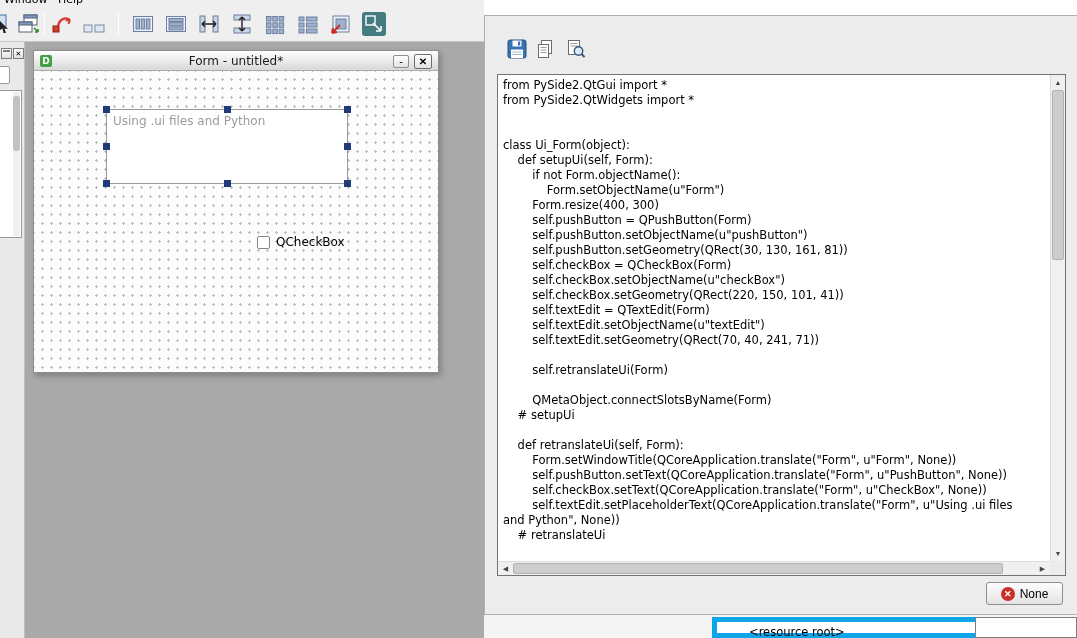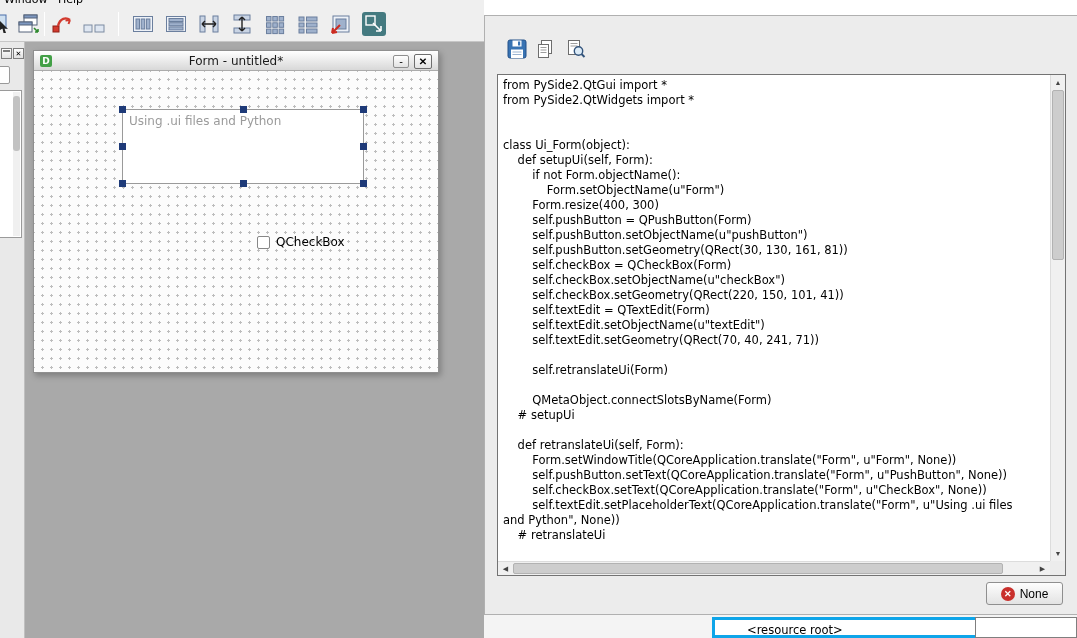--- a/index.html
+++ b/index.html
@@ -45,21 +45,21 @@
   .form-window { position:absolute; left:33px; top:50px; width:406px; height:323px; background:#fcfcfc; border:1px solid #8f8f8f; box-shadow:2px 3px 6px rgba(0,0,0,.25); }
   .fw-titlebar { position:relative; height:20px; background:linear-gradient(#ffffff,#d8d8d8); border-bottom:1px solid #ababab; }
   .fw-icon { position:absolute; left:6px; top:4px; width:12px; height:12px; background:#43a047; border-radius:2px; color:#fff; font-size:9px; font-weight:bold; text-align:center; line-height:12px; }
   .fw-title { position:absolute; left:0; right:0; top:3px; text-align:center; font-size:12px; color:#1a1a1a; }
   .fw-min { position:absolute; right:29px; top:4px; width:16px; height:13px; background:linear-gradient(#fff,#e2e2e2); border:1px solid #8f8f8f; border-radius:2px; font-size:11px; line-height:9px; text-align:center; padding:0; }
   .fw-close { position:absolute; right:6px; top:3px; width:18px; height:15px; background:linear-gradient(#fff,#e2e2e2); border:1px solid #6d6d6d; border-radius:2px; font-weight:bold; font-size:10px; line-height:13px; text-align:center; padding:0; }
   .fw-canvas { position:absolute; left:0; top:20px; right:0; bottom:0;
     background-image: radial-gradient(circle, #bdbdbd 1px, rgba(0,0,0,0) 1.2px);
     background-size: 9px 9px; background-position: 4px 4px; }
 
-  .te { position:absolute; left:72px; top:38px; width:242px; height:75px; background:#ffffff; border:1px solid #9a9a9a;margin-left:16px; }
+  .te { position:absolute; left:72px; top:38px; width:242px; height:75px; background:#ffffff; border:1px solid #9a9a9a; }
   .te-ph { padding:4px 6px; color:#9b9b9b; font-size:12px; }
   .handle { position:absolute; width:7px; height:7px; background:#1e3a78; }
   .h-tl { left:-4px;  top:-4px; }  .h-tm { left:117px; top:-4px; }  .h-tr { right:-4px; top:-4px; }
   .h-ml { left:-4px;  top:33px; }  .h-mr { right:-4px; top:33px; }
   .h-bl { left:-4px;  bottom:-4px; } .h-bm { left:117px; bottom:-4px; } .h-br { right:-4px; bottom:-4px; }
 
   .pb { position:absolute; left:34px; top:135px; width:159px; height:73px; background:linear-gradient(#fefefe,#eaeaea); border:1px solid #9f9f9f; border-radius:3px; display:flex; align-items:center; justify-content:center; font-size:12px; }
   .cb-box { position:absolute; left:223px; top:165px; width:13px; height:13px; background:#fff; border:1px solid #878787; border-radius:2px; }
   .cb-label { position:absolute; left:242px; top:164px; font-size:12px; }
 
@@ -80,21 +80,21 @@
   .sb-left { position:absolute; left:1px; top:0; width:13px; height:13px; font-size:7px; color:#444; text-align:center; line-height:13px; background:#f0f0f0; border:none; padding:0; }
   .sb-right { position:absolute; right:1px; top:0; width:13px; height:13px; font-size:7px; color:#444; text-align:center; line-height:13px; background:#f0f0f0; border:none; padding:0; }
   .hthumb { position:absolute; left:15px; top:1px; height:11px; width:490px; background:#cdcdcd; border:1px solid #b2b2b2; border-radius:2px; }
   .sb-corner { position:absolute; right:0; bottom:0; width:15px; height:14px; background:#ececec; }
 
   .close-btn { position:absolute; left:501px; top:566px; width:77px; height:23px; border:1px solid #8f8f8f; border-radius:3px; background:linear-gradient(#fdfdfd,#e3e3e3); display:flex; align-items:center; justify-content:center; gap:5px; font-size:12px; padding:0; }
   .close-red { width:14px; height:14px; border-radius:50%; background:#c9302c; color:#fff; font-size:9px; line-height:14px; text-align:center; font-weight:bold; }
 
   
   .bottom-dock { position:absolute; left:484px; top:615px; width:593px; height:23px; background:#f4f4f4; }
-  .res-box { position:absolute; left:228px; top:2px; width:274px; height:21px; background:#fff; border:3px solid #0ea5e9; font-size:11.5px; padding:3px 0 0 32px; }
+  .res-box { position:absolute; left:228px; top:2px; width:274px; height:21px; background:#fff; border:5px solid #0ea5e9; font-size:11.5px; padding:3px 0 0 32px; }
   .res-box2 { position:absolute; left:491px; top:2px; width:102px; height:21px; background:#fff; border:1px solid #7f7f7f; }
 </style>
 </head>
 <body>
 
 <div class="menubar">
   <span class="menu-item menu-window">Window</span>
   <span class="menu-item menu-help">Help</span>
 </div>
 

